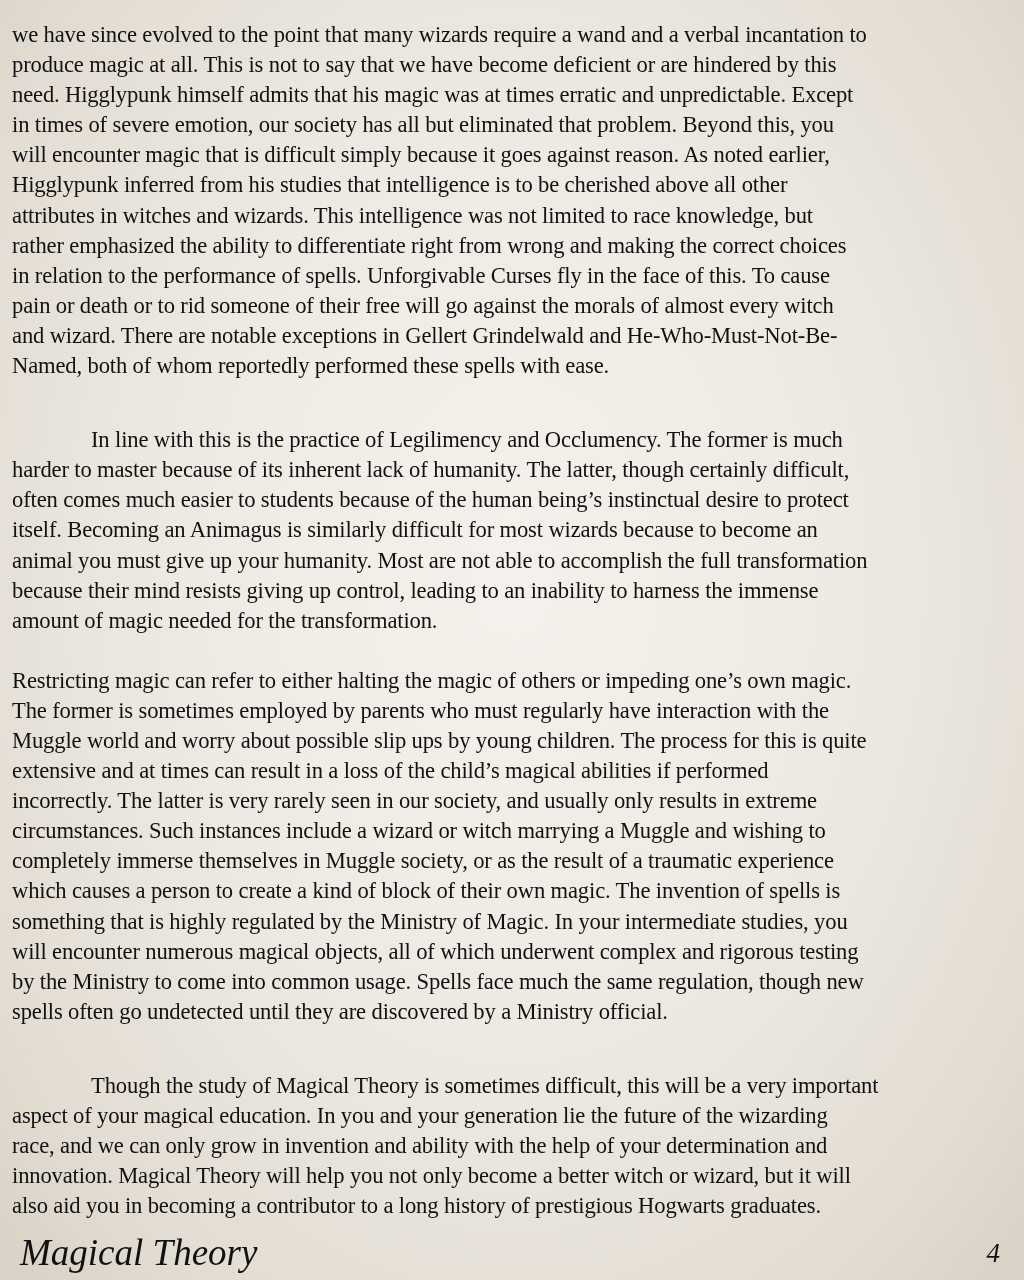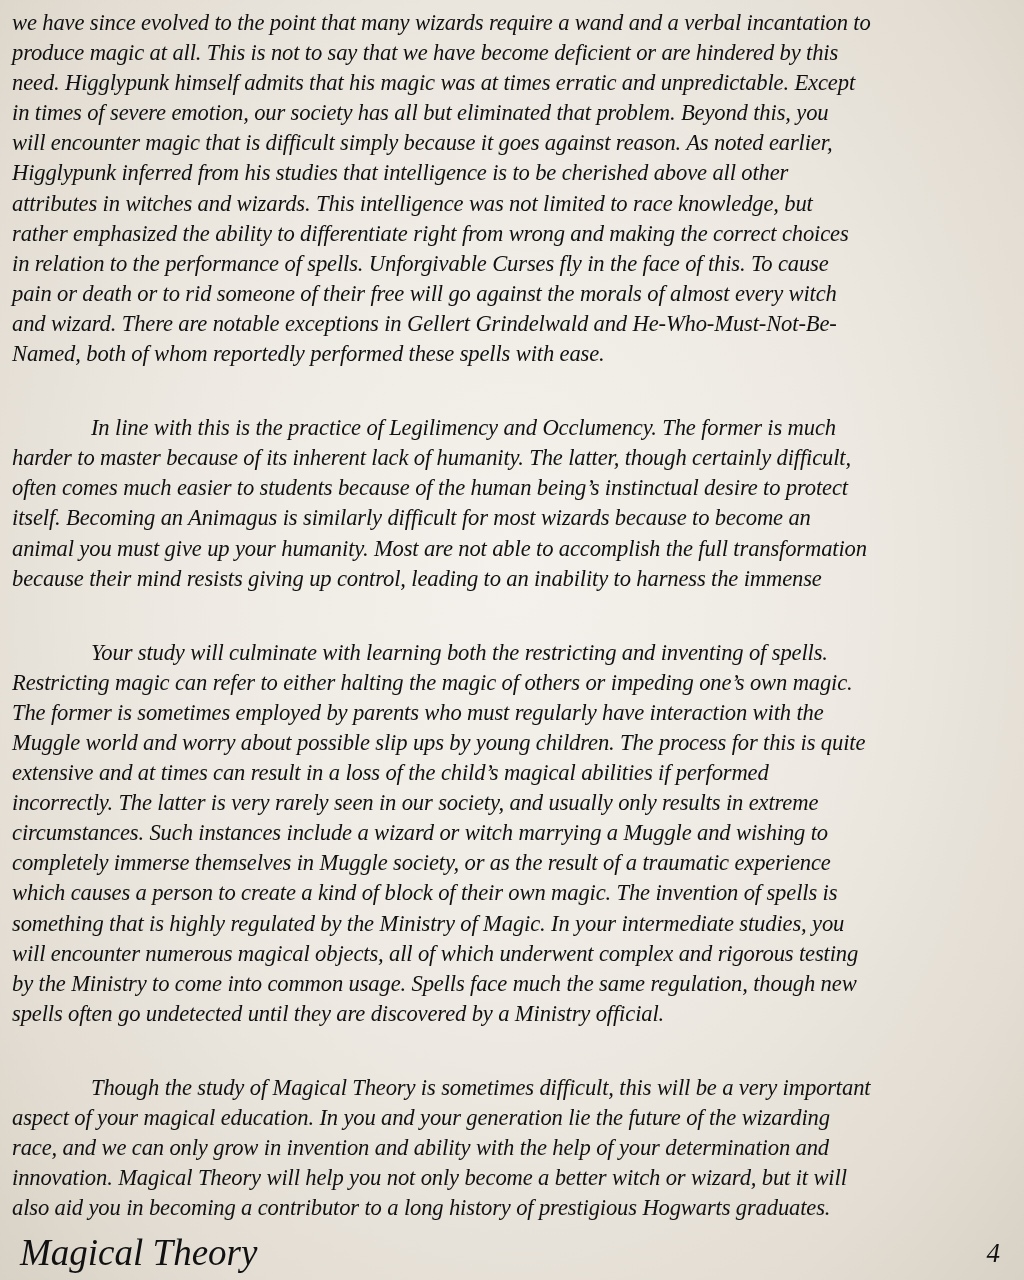--- a/index.html
+++ b/index.html
@@ -6,21 +6,21 @@
   body {
     width: 1024px; height: 1280px; overflow: hidden;
     background: #ebe6de;
     background-image:
       radial-gradient(ellipse at 50% 45%, #f4f1ec 0%, #eeeae3 45%, #e3ddd3 80%, #d8d1c5 100%);
     position: relative;
     font-family: "Liberation Serif", "DejaVu Serif", serif;
     color: #111;
   }
   .page { position: absolute; left: 0; top: 0; width: 1024px; height: 1280px; }
-  .body-text { position: absolute; left: 12px; top: 8px; width: 1008px; font-style: italic; }
+  .body-text { position: absolute; left: 12px; top: 20px; width: 1008px; }
   .para { margin: 0 0 30px 0; }
   .line {
     display: block; white-space: nowrap;
     font-size: 22.6px; line-height: 30.1px; letter-spacing: -0.15px;
   }
   .line.indent { padding-left: 79px; margin-top: 44px; }
   .footer-title {
     position: absolute; left: 20px; top: 1236px;
     font-style: italic; font-size: 37px; line-height: 34px;
   }
@@ -48,23 +48,23 @@
         <span class="line">and wizard. There are notable exceptions in Gellert Grindelwald and He-Who-Must-Not-Be-</span>
         <span class="line">Named, both of whom reportedly performed these spells with ease.</span>
       </div>
     <div class="para">
         <span class="line indent">In line with this is the practice of Legilimency and Occlumency. The former is much</span>
         <span class="line">harder to master because of its inherent lack of humanity. The latter, though certainly difficult,</span>
         <span class="line">often comes much easier to students because of the human being’s instinctual desire to protect</span>
         <span class="line">itself. Becoming an Animagus is similarly difficult for most wizards because to become an</span>
         <span class="line">animal you must give up your humanity. Most are not able to accomplish the full transformation</span>
         <span class="line">because their mind resists giving up control, leading to an inability to harness the immense</span>
+        <span class="line">amount of magic needed for the transformation.</span>
       </div>
     <div class="para">
-        <span class="line indent">Your study will culminate with learning both the restricting and inventing of spells.</span>
         <span class="line">Restricting magic can refer to either halting the magic of others or impeding one’s own magic.</span>
         <span class="line">The former is sometimes employed by parents who must regularly have interaction with the</span>
         <span class="line">Muggle world and worry about possible slip ups by young children. The process for this is quite</span>
         <span class="line">extensive and at times can result in a loss of the child’s magical abilities if performed</span>
         <span class="line">incorrectly. The latter is very rarely seen in our society, and usually only results in extreme</span>
         <span class="line">circumstances. Such instances include a wizard or witch marrying a Muggle and wishing to</span>
         <span class="line">completely immerse themselves in Muggle society, or as the result of a traumatic experience</span>
         <span class="line">which causes a person to create a kind of block of their own magic. The invention of spells is</span>
         <span class="line">something that is highly regulated by the Ministry of Magic. In your intermediate studies, you</span>
         <span class="line">will encounter numerous magical objects, all of which underwent complex and rigorous testing</span>

